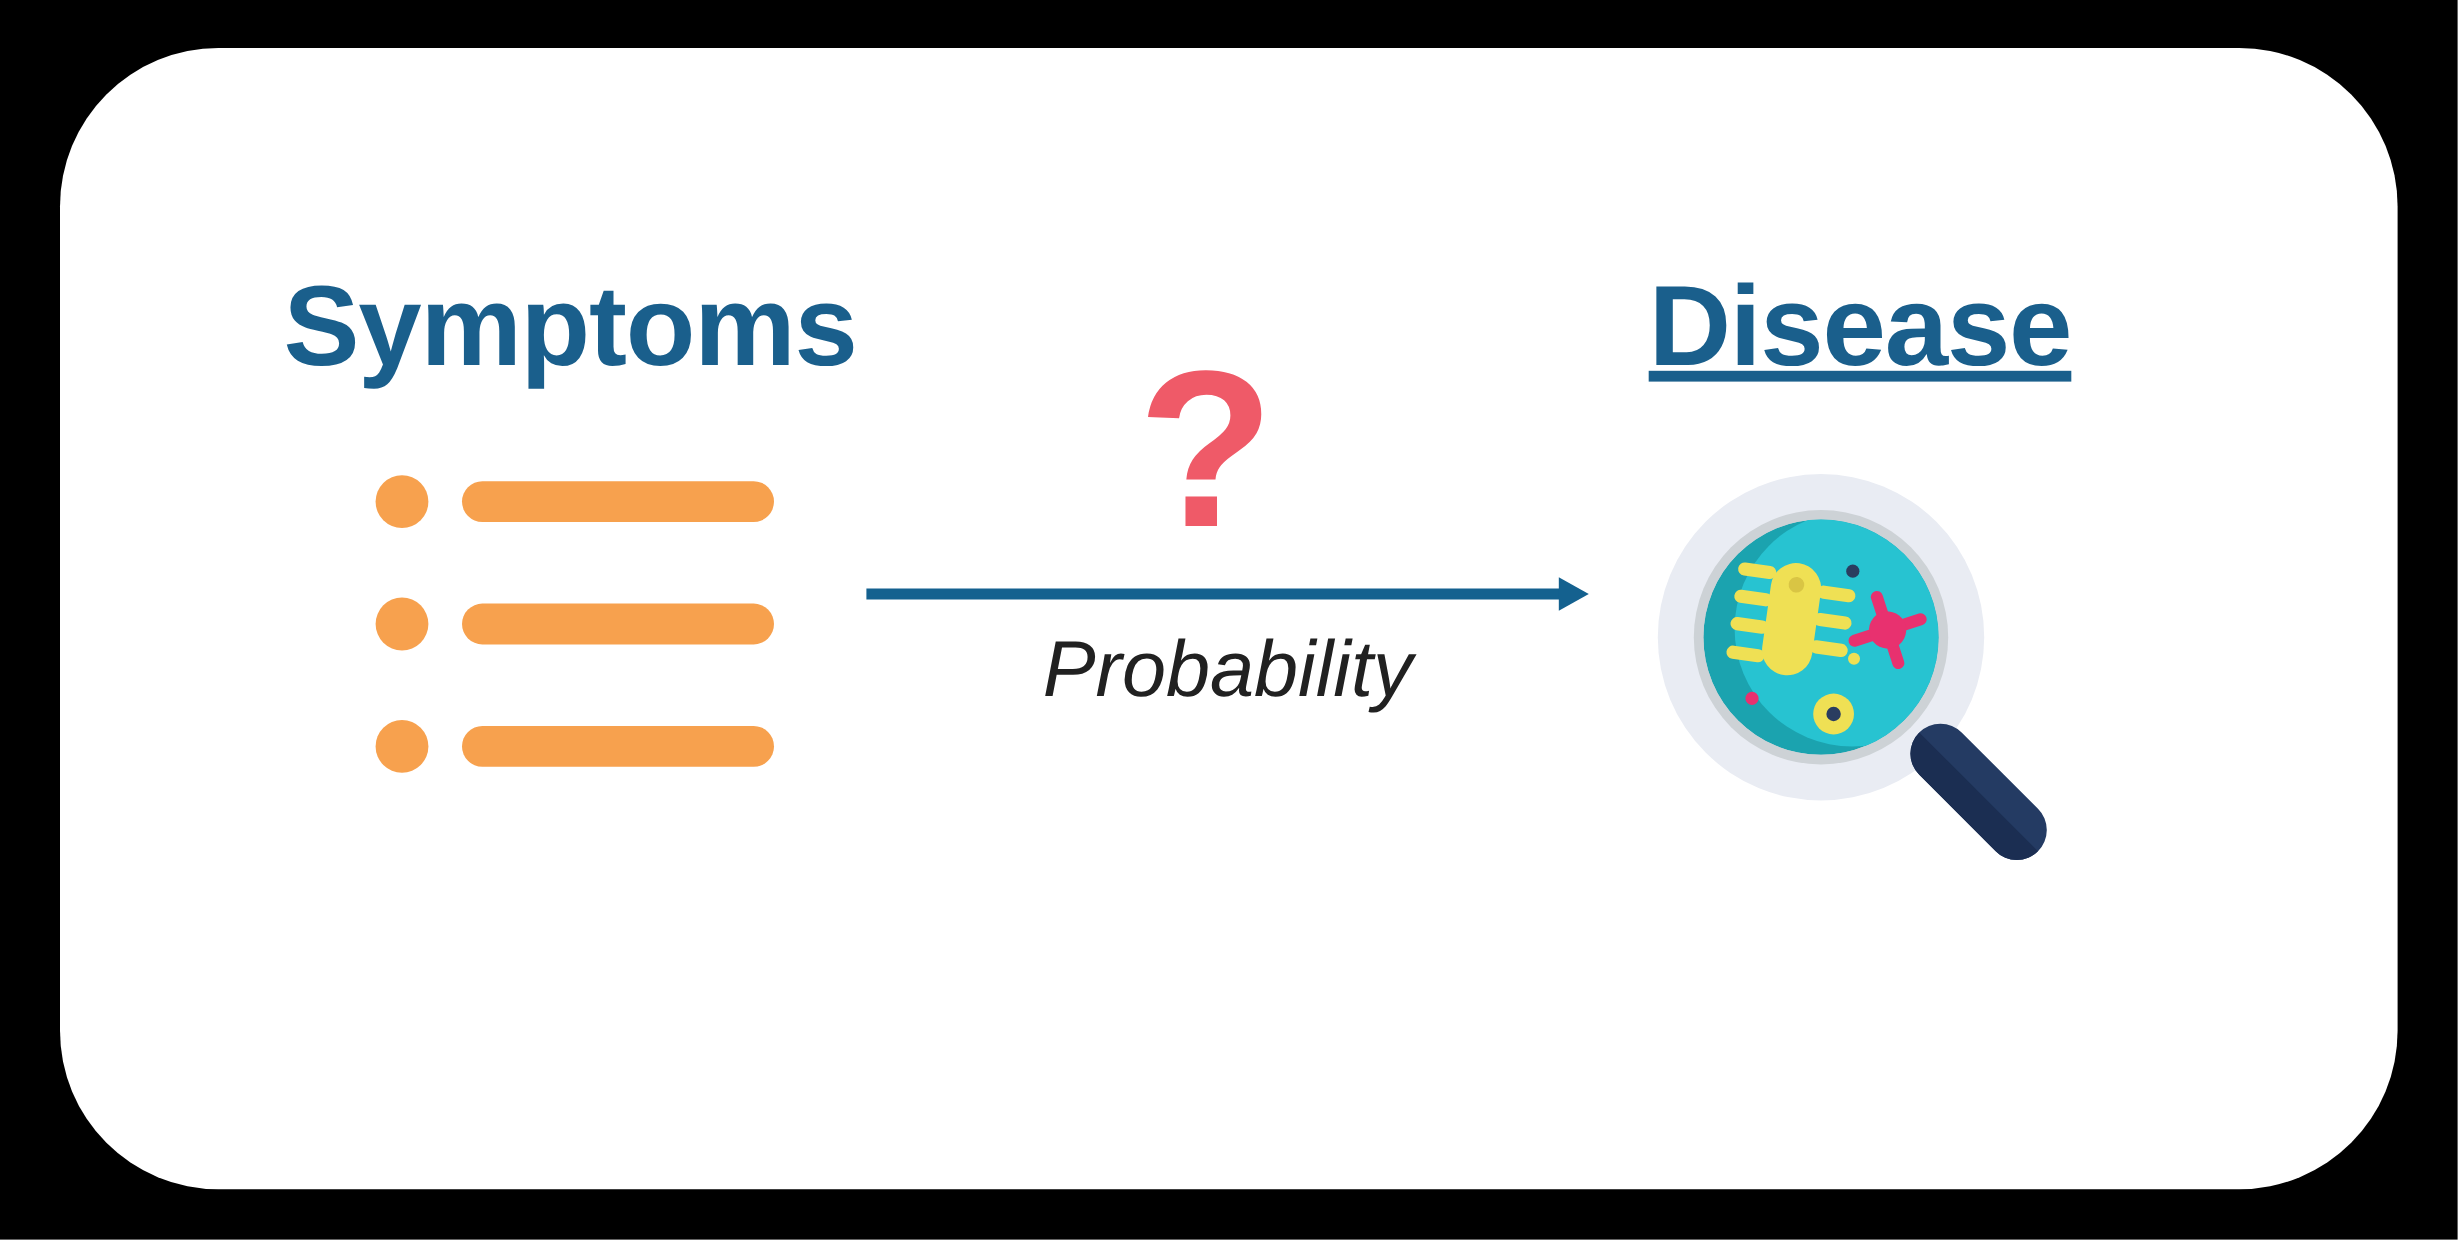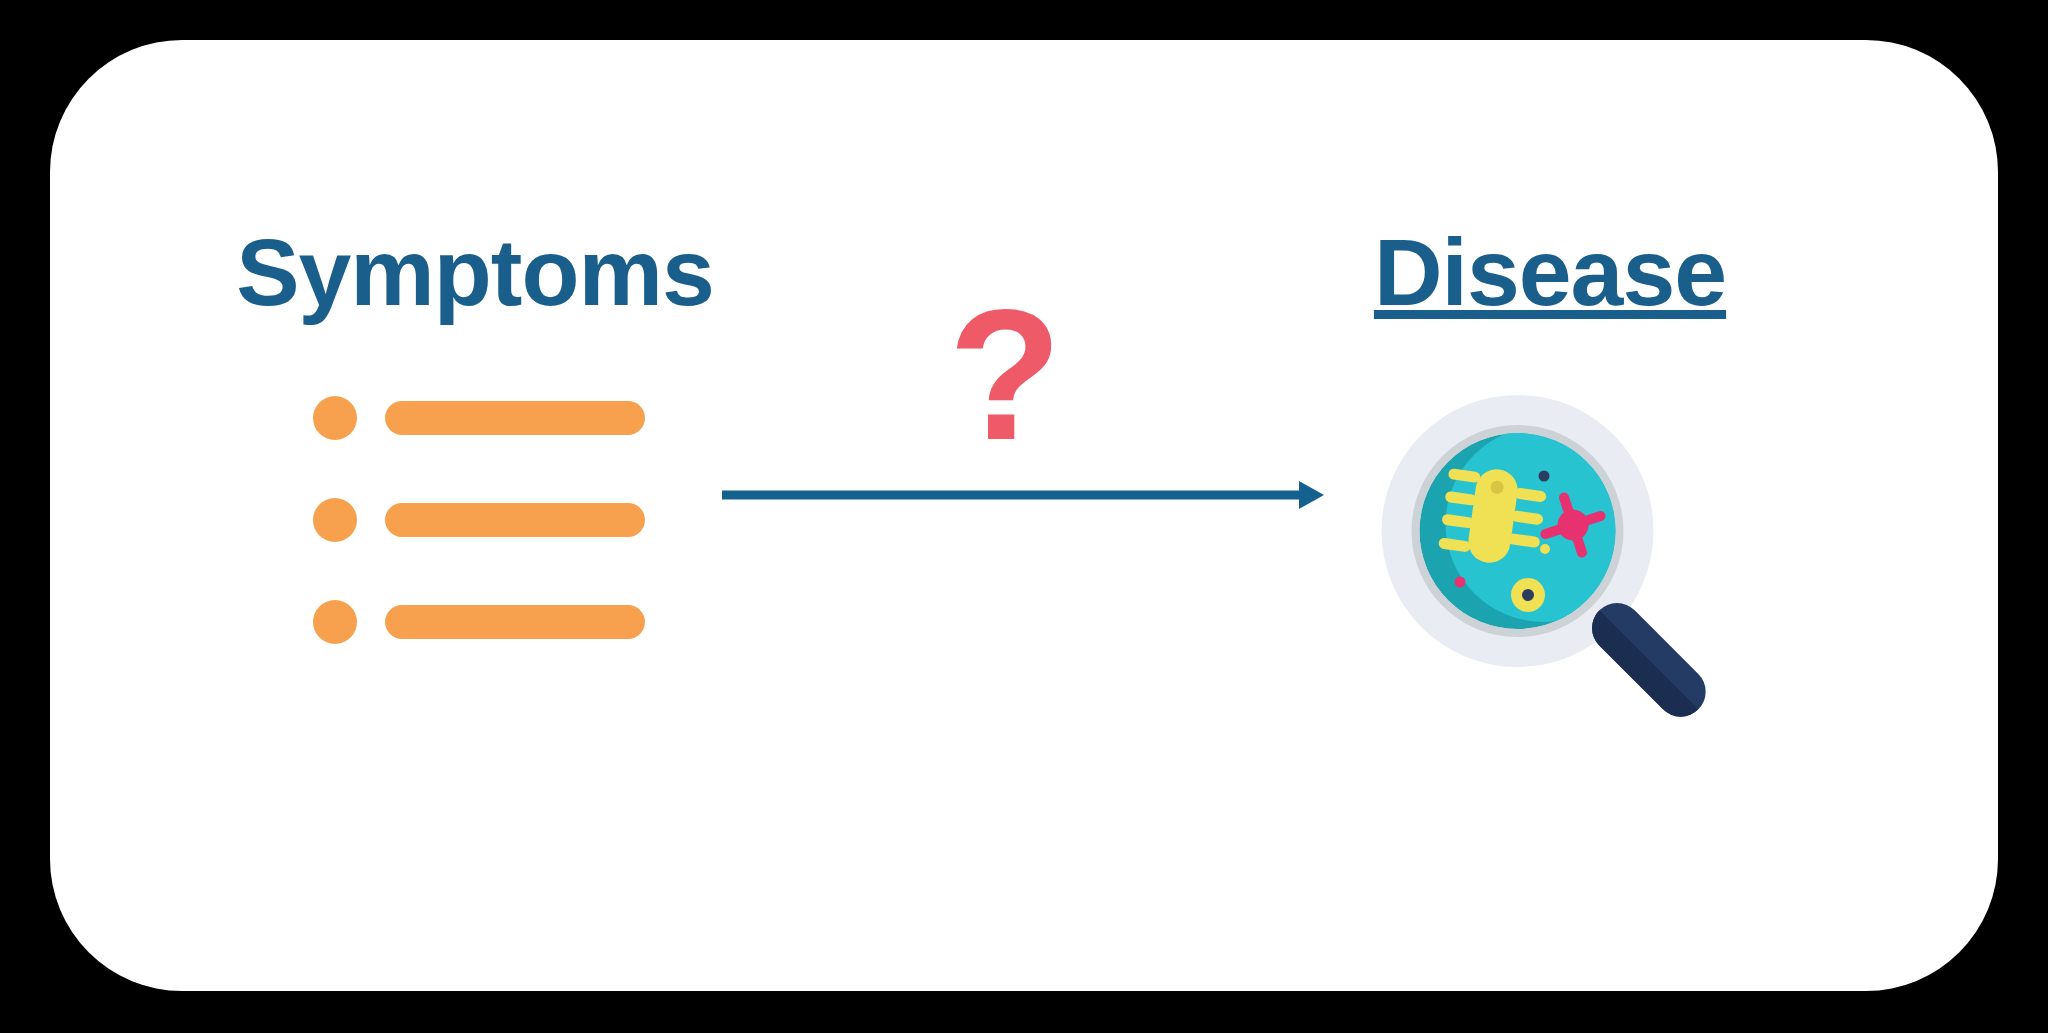--- a/index.html
+++ b/index.html
@@ -126,20 +126,21 @@
     </div>
   </div>
 
   <div class="qmark">?</div>
 
   <svg class="arrow-svg" viewBox="0 0 615 40" xmlns="http://www.w3.org/2000/svg">
     <line x1="7" y1="20" x2="586" y2="20" stroke="#14618F" stroke-width="9"></line>
     <polygon points="584,6 609,20 584,34" fill="#14618F"></polygon>
   </svg>
 
+  <div class="prob-label">Probability</div>
 
   <div class="title title-right">Disease</div>
 
   <svg class="magnifier-svg" viewBox="0 0 380 370" xmlns="http://www.w3.org/2000/svg">
     <defs>
       <clipPath id="lensClip">
         <circle cx="157.5" cy="161" r="98"></circle>
       </clipPath>
       <clipPath id="handleClip">
         <rect x="-25" y="-8" width="50" height="140" rx="25" transform="translate(245,246) rotate(-45)"></rect>

